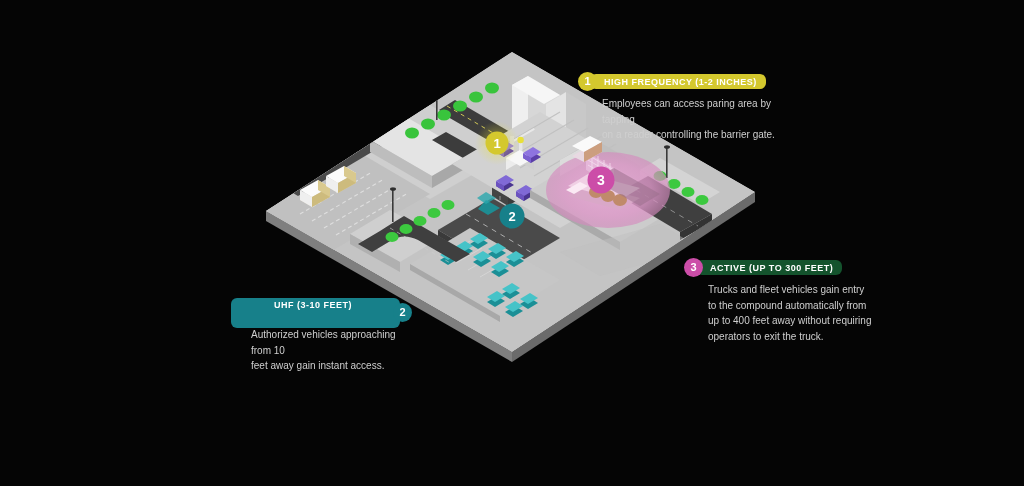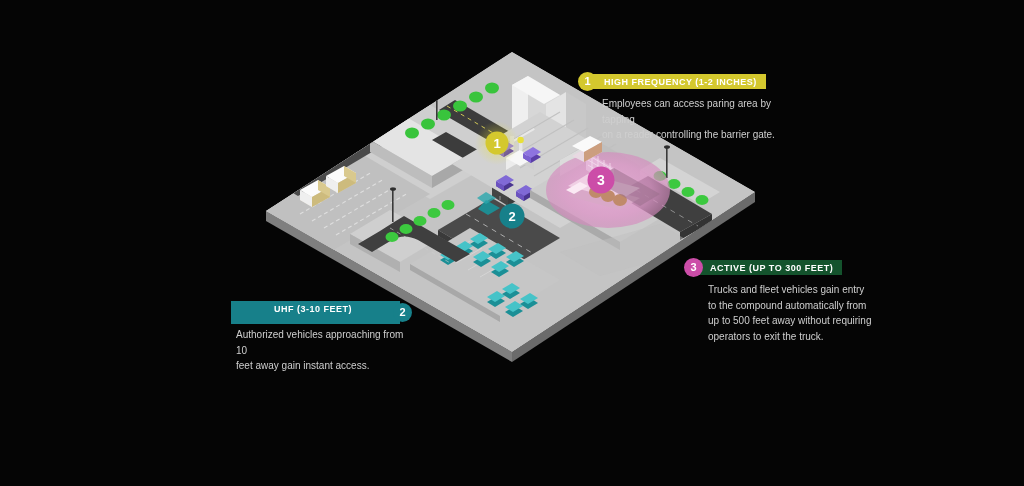--- a/index.html
+++ b/index.html
@@ -19,34 +19,34 @@
   .co-head.rtl{flex-direction:row-reverse;}
   .badge{
     width:19px;height:19px;border-radius:50%;
     display:flex;align-items:center;justify-content:center;
     color:#fff;font-size:11px;font-weight:bold;line-height:1;
     flex:0 0 auto;position:relative;z-index:2;
   }
   .bar{
     height:15px;display:flex;align-items:center;
     color:#fff;font-size:9px;font-weight:bold;letter-spacing:.5px;
-    padding:0 9px 0 14px;margin-left:-7px;
+    padding:0 9px 0 14px;margin-left:-7px;border-radius:6px;
   }
-  .bar.rtl{padding:0 14px 8px 9px;margin-left:0;margin-right:-7px;justify-content:center;}
+  .bar.rtl{padding:0 14px 15px 9px;margin-left:0;margin-right:-7px;justify-content:center;}
   .co-body{
     color:#cfcfcf;font-size:10px;line-height:1.55;margin-top:5px;
     max-width:200px;white-space:pre-line;
   }
   #callout1{left:578px;top:72px;}
   #callout1 .co-body{margin-left:24px;}
   #callout3{left:684px;top:258px;}
   #callout3 .co-body{margin-left:24px;}
   #callout2{left:231px;top:303px;width:181px;}
   #callout2 .co-head{justify-content:flex-end;}
-  #callout2 .co-body{margin-left:5px;}
+  #callout2 .co-body{margin-left:20px;}
   .bar-txt{white-space:nowrap;}
 </style>
 </head>
 <body>
 
 <div id="stage">
 
   <svg id="scene" viewBox="0 0 1024 486">
     <defs>
       <clipPath id="siteClip">
@@ -383,21 +383,21 @@
 
   <div class="callout" id="callout3">
     <div class="co-head">
       <div class="badge" style="background:#cc4da8">3</div>
       <div class="bar" style="background:#14532d">
         <span class="bar-txt">ACTIVE (UP TO 300 FEET)</span>
       </div>
     </div>
     <div class="co-body">Trucks and fleet vehicles gain entry
 to the compound automatically from
-up to 500 feet away without requiring
+up to 400 feet away without requiring
 operators to exit the truck.</div>
   </div>
 
   <div class="callout" id="callout2">
     <div class="co-head rtl">
       <div class="badge" style="background:#17808a">2</div>
       <div class="bar rtl" style="background:#17808a;width:162px;">
         <span class="bar-txt">UHF (3-10 FEET)</span>
       </div>
     </div>

